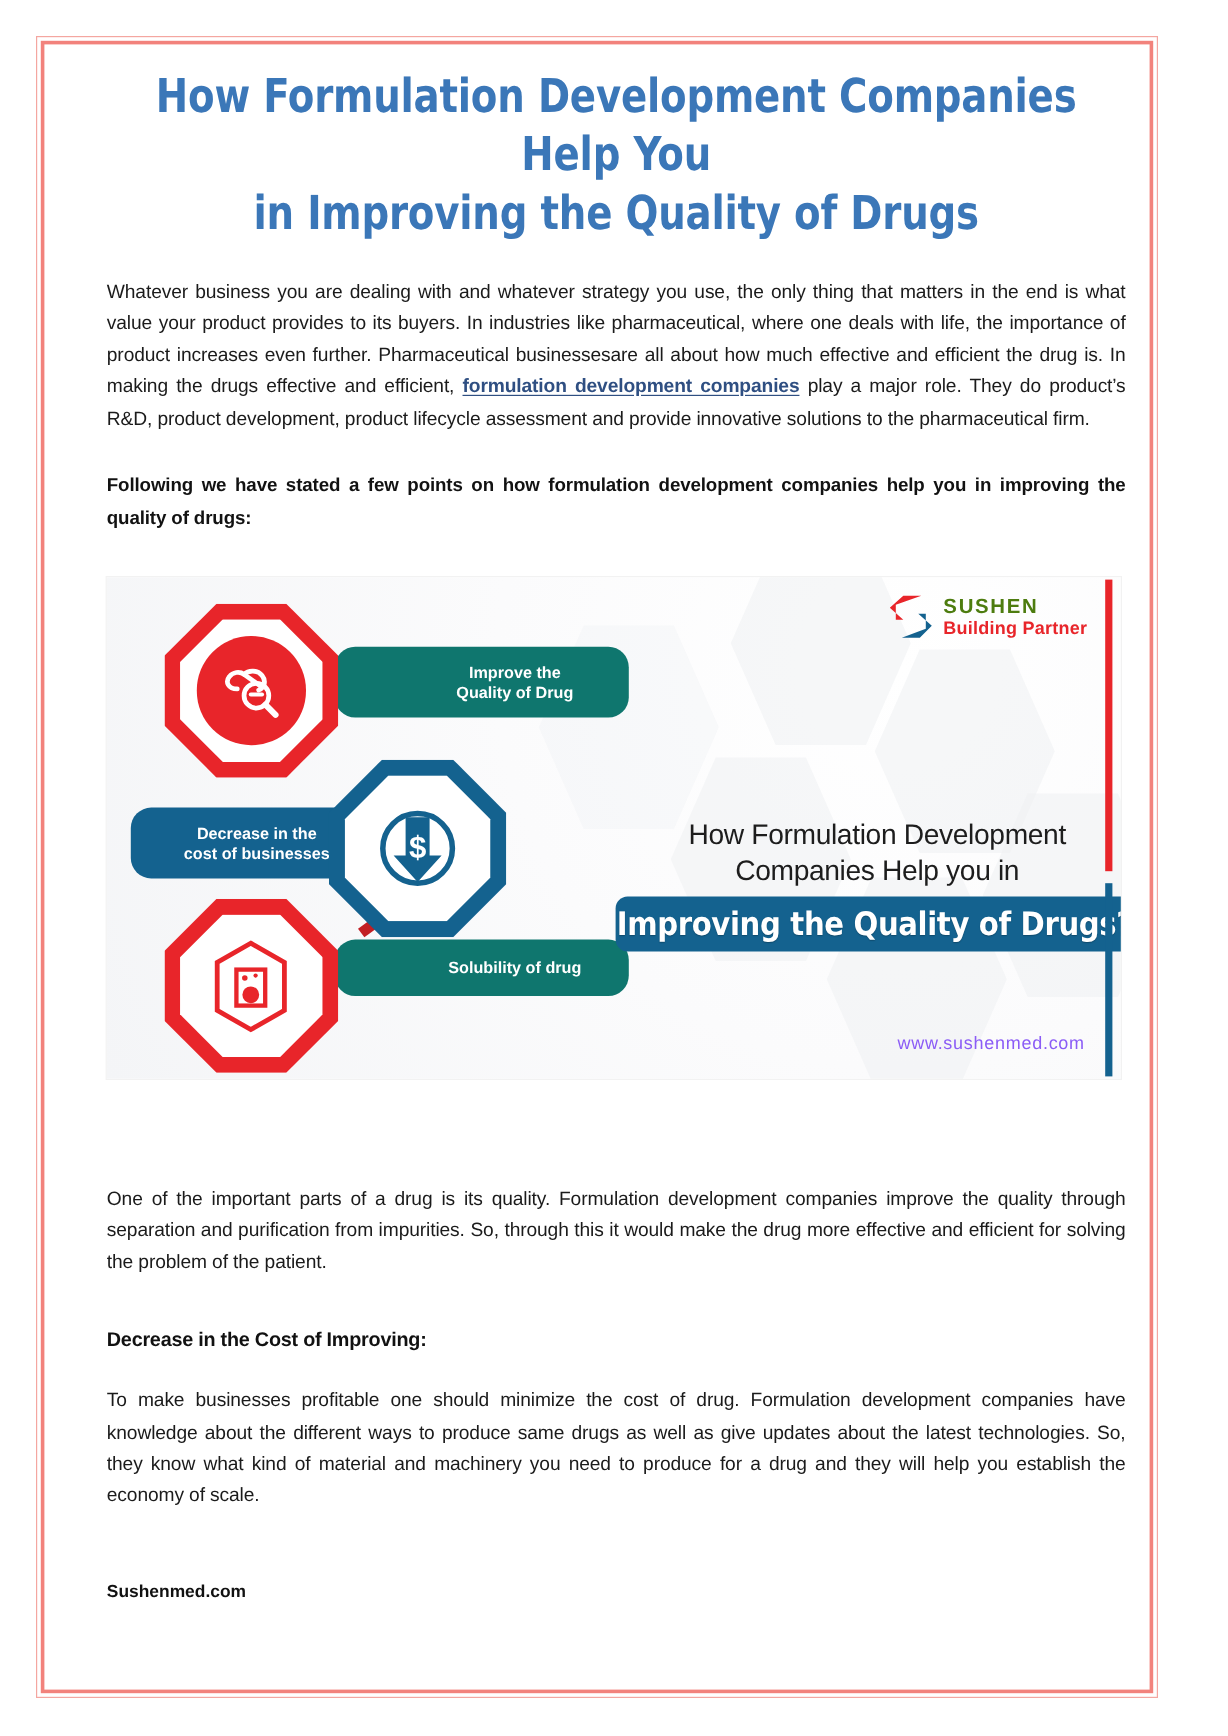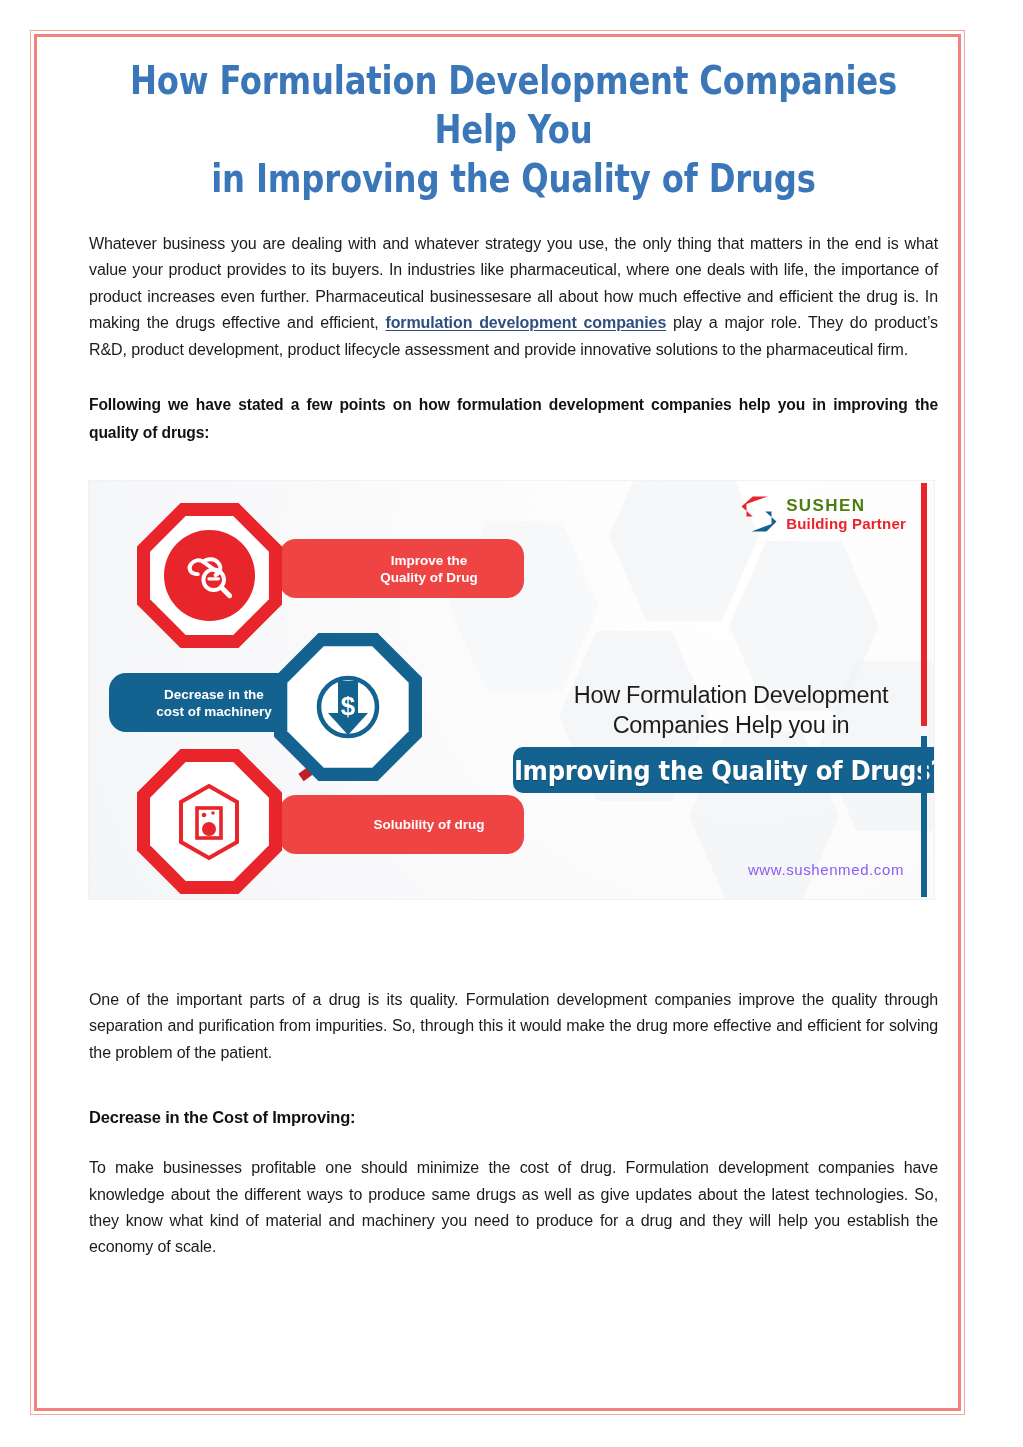--- a/index.html
+++ b/index.html
@@ -152,21 +152,21 @@
     display:flex;align-items:center;
     color:#ffffff;
     font-weight:bold;
     font-size:13.5px;
     line-height:17px;
     border-radius:17px;
     box-sizing:border-box;
     text-align:center;
     justify-content:center;
   }
-  .pill-red{ background:#ef4444; }
+  .pill-red{ background:#0f766e; }
   .pill-blue{ background:#14628f; }
 
   .connector{
     position:absolute;
     background:#c21f24;
     height:9px;
     transform-origin:left center;
   }
 
   
@@ -269,33 +269,33 @@
               <line x1="45" y1="44" x2="54" y2="53" stroke-width="5.4"></line>
               <line x1="32" y1="35" x2="42" y2="35" stroke-width="3.6"></line>
             </g>
           </svg>
         </div>
       </div>
     </div>
 
     <div class="pill-label pill-blue" style="left:20px;top:192px;width:250px;height:59px;padding-right:40px;">
       <span style="white-space:pre-line;">Decrease in the
-cost of machinery</span>
+cost of businesses</span>
     </div>
     <div class="oct oct-blue" style="left:185px;top:152px;width:148px;height:148px;">
       <div class="oct-inner">
         <svg width="80" height="80" viewBox="0 0 80 80">
           <circle cx="40" cy="40" r="29" fill="none" stroke="#14628f" stroke-width="4.6"></circle>
           <path d="M30 14 L50 14 L50 46 L60 46 L40 68 L20 46 L30 46 Z" fill="#14628f"></path>
           <text x="40" y="48" font-family="Liberation Sans, sans-serif" font-size="26" font-weight="bold" fill="#ffffff" text-anchor="middle">$</text>
         </svg>
       </div>
     </div>
 
-    <div class="pill-label pill-red" style="left:190px;top:302px;width:245px;height:59px;padding-left:55px;margin-top:12px;">
+    <div class="pill-label pill-red" style="left:190px;top:302px;width:245px;height:47px;padding-left:55px;">
       <span style="white-space:pre-line;">Solubility of drug</span>
     </div>
     <div class="oct oct-red" style="left:48px;top:268px;width:145px;height:145px;">
       <div class="oct-inner">
         <svg width="96" height="96" viewBox="0 0 96 96">
           <polygon points="48,12 76,28 76,68 48,84 20,68 20,28" fill="none" stroke="#e8252a" stroke-width="4"></polygon>
           <rect x="36" y="34" width="24" height="30" fill="none" stroke="#e8252a" stroke-width="3.6"></rect>
           <circle cx="48" cy="55" r="7" fill="#e8252a"></circle>
           <circle cx="43" cy="41" r="2.3" fill="#e8252a"></circle>
           <circle cx="52" cy="39" r="1.8" fill="#e8252a"></circle>
@@ -335,13 +335,14 @@
   <p class="para">One of the important parts of a drug is its quality. Formulation development companies improve the quality through separation and purification from impurities. So, through this it would make the drug more effective and efficient for solving the problem of the patient.</p>
 
   <div style="height:42px;"></div>
 
   <h2 class="section-head">Decrease in the Cost of Improving:</h2>
   <div class="small-gap"></div>
   <p class="para">To make businesses profitable one should minimize the cost of drug. Formulation development companies have knowledge about the different ways to produce same drugs as well as give updates about the latest technologies. So, they know what kind of material and machinery you need to produce for a drug and they will help you establish the economy of scale.</p>
 
   <div style="height:58px;"></div>
 
+  <p class="footer-note">Sushenmed.com</p>
 </div>
 
 </body></html>

